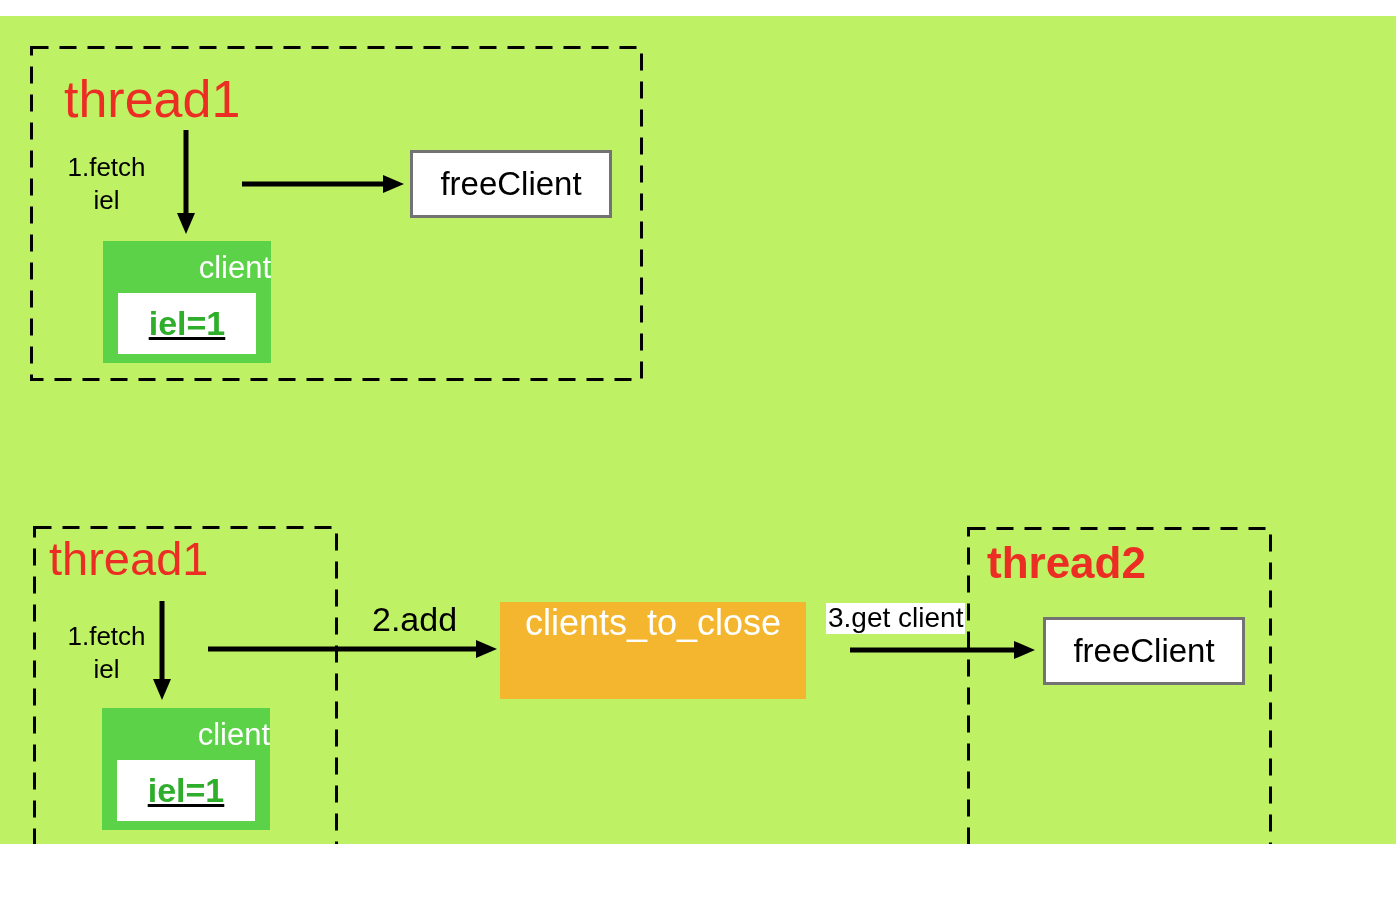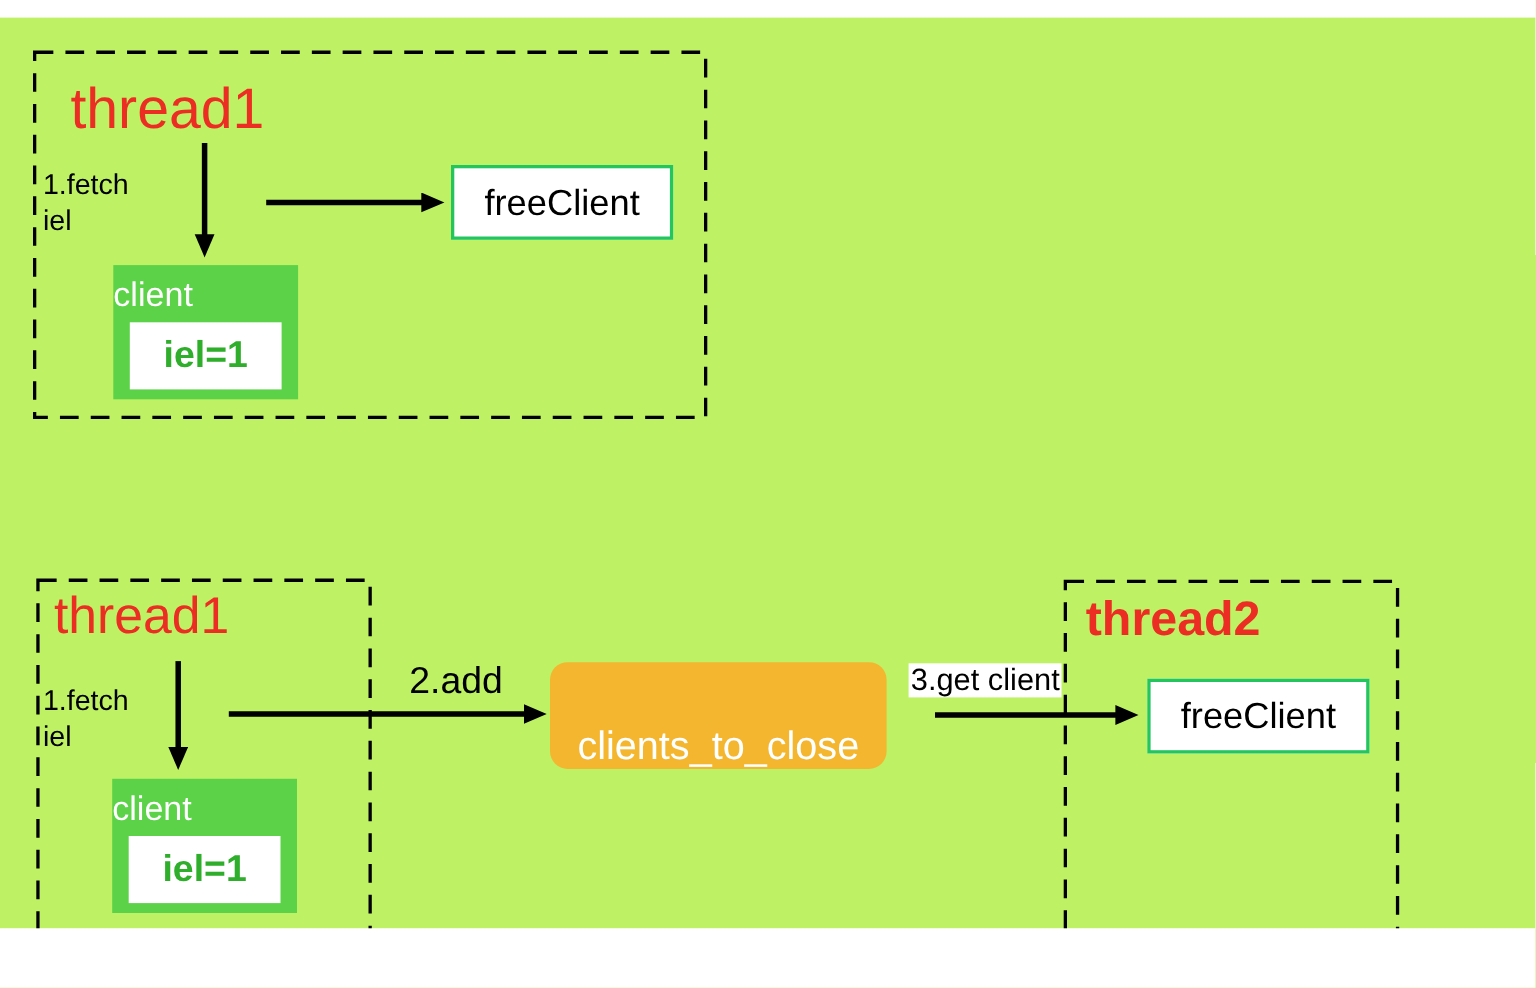--- a/index.html
+++ b/index.html
@@ -24,84 +24,84 @@
     stroke: var(--color-line_black, #000);
     stroke-width: 5;
     fill: none;
   }
   .thread-title { position: absolute; color: var(--color-red, #EC2D24); line-height: 1; white-space: nowrap; }
   .t1a { left: 64px;  top: 57px;  font-size: 52px; }
   .t1b { left: 49px;  top: 519px; font-size: 47px; }
   .t2  { left: 987px; top: 525px; font-size: 44px; font-weight: bold; }
   .step-label {
     position: absolute;
-    text-align: left;
+    text-align: center;
     font-size: 26px;
     line-height: 33px;
     color: #000;
   }
   .fetch-a { left: 39px; top: 135px; width: 135px; }
   .fetch-b { left: 39px; top: 604px; width: 135px; }
   .arrow-label { position: absolute; color: #000; white-space: nowrap; line-height: 1.1; }
   .add-label { left: 372px; top: 585px; font-size: 34px; }
   .get-label { left: 826px; top: 587px; font-size: 28px; background: #fff; padding: 0 2px; }
   .free-client {
     position: absolute;
     background: #ffffff;
-    border: 3px solid #22c55e;
+    border: 3px solid #737373;
     display: flex;
     align-items: center;
     justify-content: center;
     font-size: 33px;
     box-sizing: border-box;
   }
   .fc-a { left: 410px; top: 134px; width: 202px; height: 68px; }
   .fc-b { left: 1043px; top: 601px; width: 202px; height: 68px; }
   .client-box {
     position: absolute;
     width: 168px;
     height: 122px;
     background: var(--color-green_box, #5CD248);
   }
   .cb-a { left: 103px; top: 225px; }
   .cb-b { left: 102px; top: 692px; }
   .client-title {
-    text-align: left;
+    text-align: right;
     color: #ffffff;
     font-size: 31px;
     line-height: 1;
     margin-top: 11px;
   }
   .client-inner {
     position: absolute;
     left: 15px;
     right: 15px;
     bottom: 9px;
     height: 61px;
     background: #ffffff;
     display: flex;
     align-items: center;
     justify-content: center;
+    text-decoration: underline;
   }
   .client-inner span {
     color: var(--color-green_text, #2FAE2B);
     font-size: 34px;
     font-weight: bold;
   }
   .queue-box {
     position: absolute;
     left: 500px;
     top: 586px;
     width: 306px;
     height: 97px;
     background: var(--color-orange, #F4B62F);
     display: flex;
-    align-items: flex-end;
+    align-items: flex-start;
     justify-content: center;
-    border-radius: 16px;
   }
   .queue-box span { color: #ffffff; font-size: 36px; white-space: nowrap; }
 </style>
 </head>
 <body>
 
 <div class="canvas">
 
   <svg class="overlay" width="1396" height="898" viewBox="0 0 1396 898">
     <defs>

